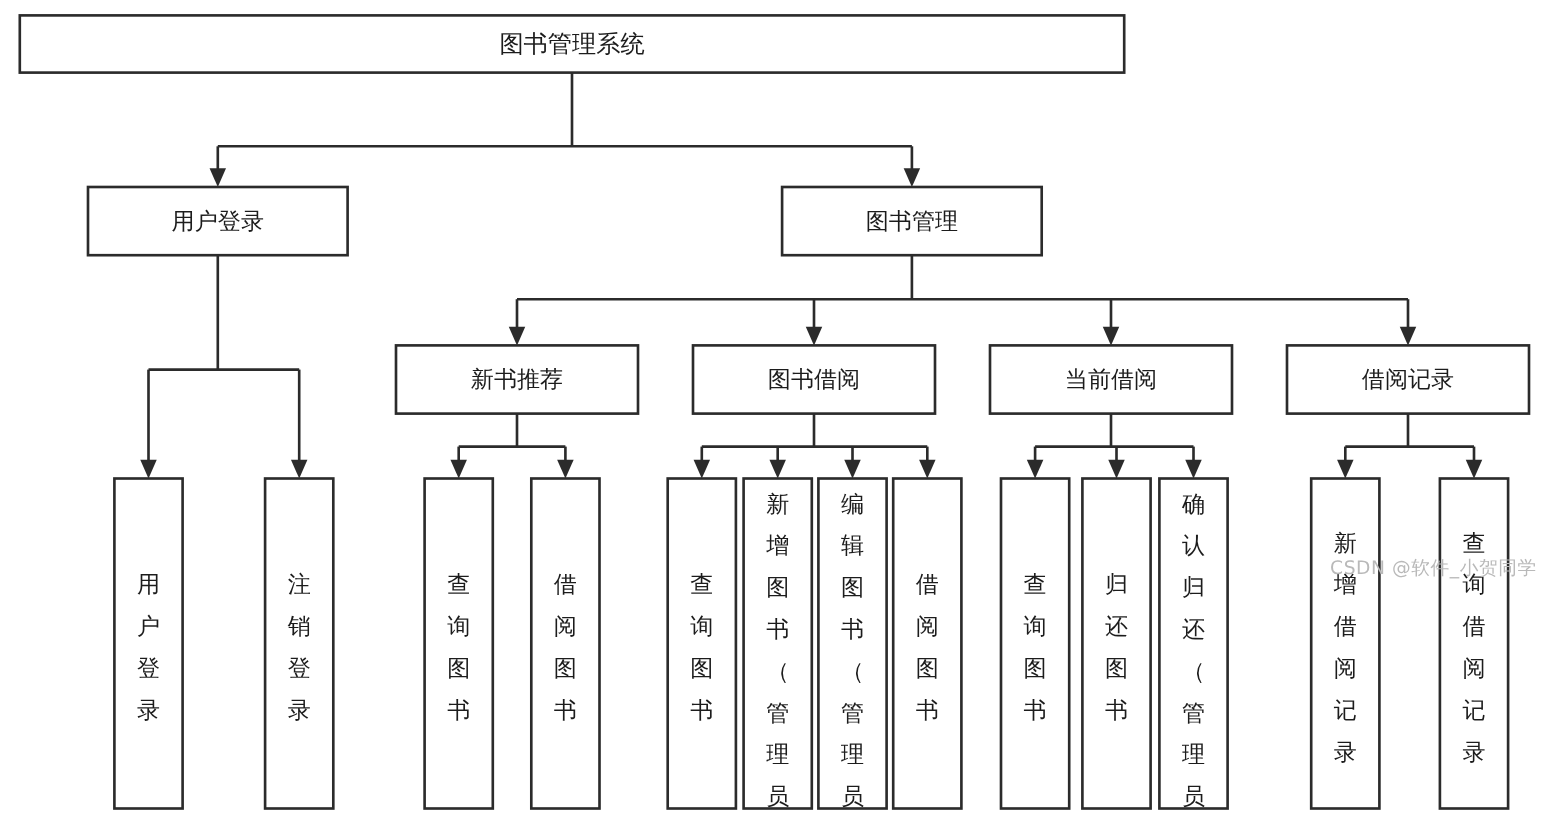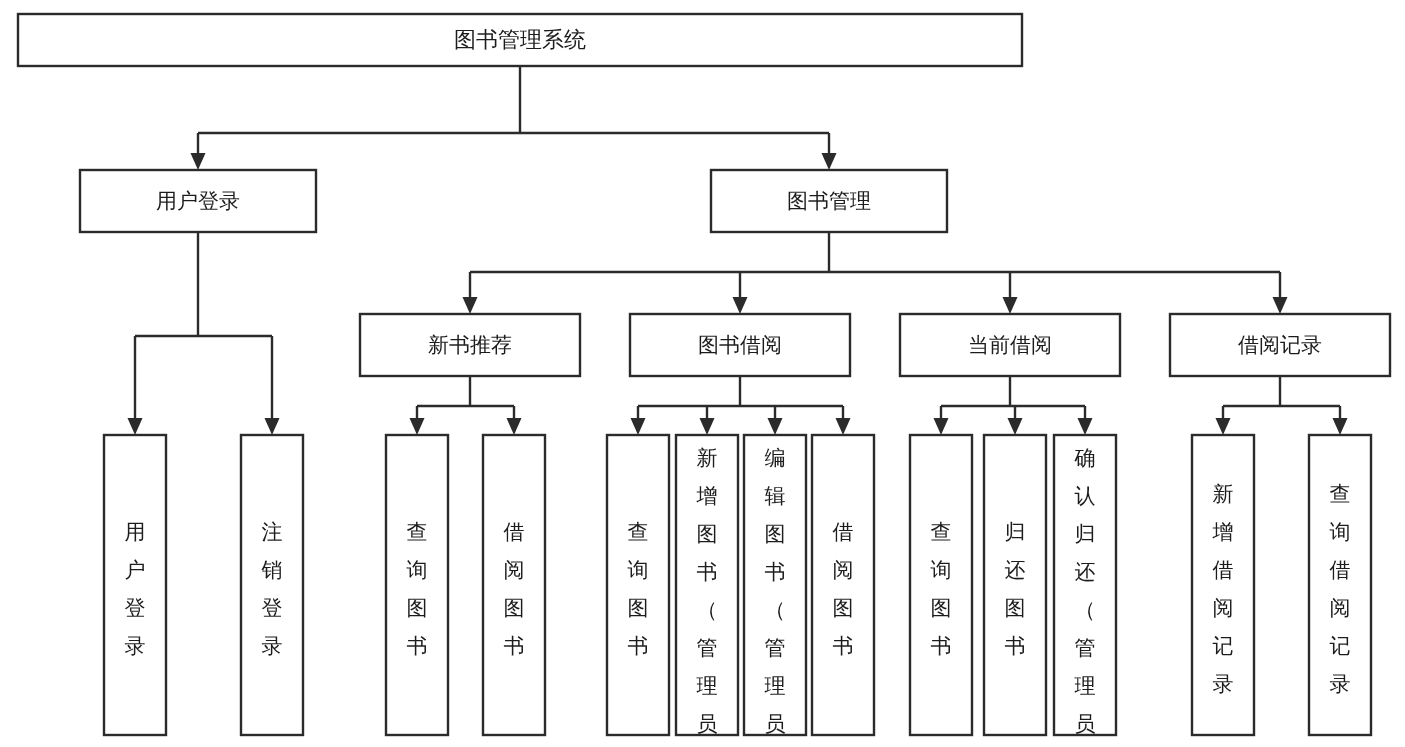--- a/index.html
+++ b/index.html
@@ -220,13 +220,14 @@
         <g>
           <rect class="node-box" x="1192" y="435" width="62" height="300"></rect>
           <text class="leaf-label-v" x="1223" y="500.64"><tspan x="1223" dy="0">新</tspan><tspan x="1223" dy="38">增</tspan><tspan x="1223" dy="38">借</tspan><tspan x="1223" dy="38">阅</tspan><tspan x="1223" dy="38">记</tspan><tspan x="1223" dy="38">录</tspan></text>
         </g>
         <g>
           <rect class="node-box" x="1309" y="435" width="62" height="300"></rect>
           <text class="leaf-label-v" x="1340" y="500.64"><tspan x="1340" dy="0">查</tspan><tspan x="1340" dy="38">询</tspan><tspan x="1340" dy="38">借</tspan><tspan x="1340" dy="38">阅</tspan><tspan x="1340" dy="38">记</tspan><tspan x="1340" dy="38">录</tspan></text>
         </g>
       </g>
   </svg>
+  <div class="watermark">CSDN @软件_小贺同学</div>
 </div>
 
 </body></html>

